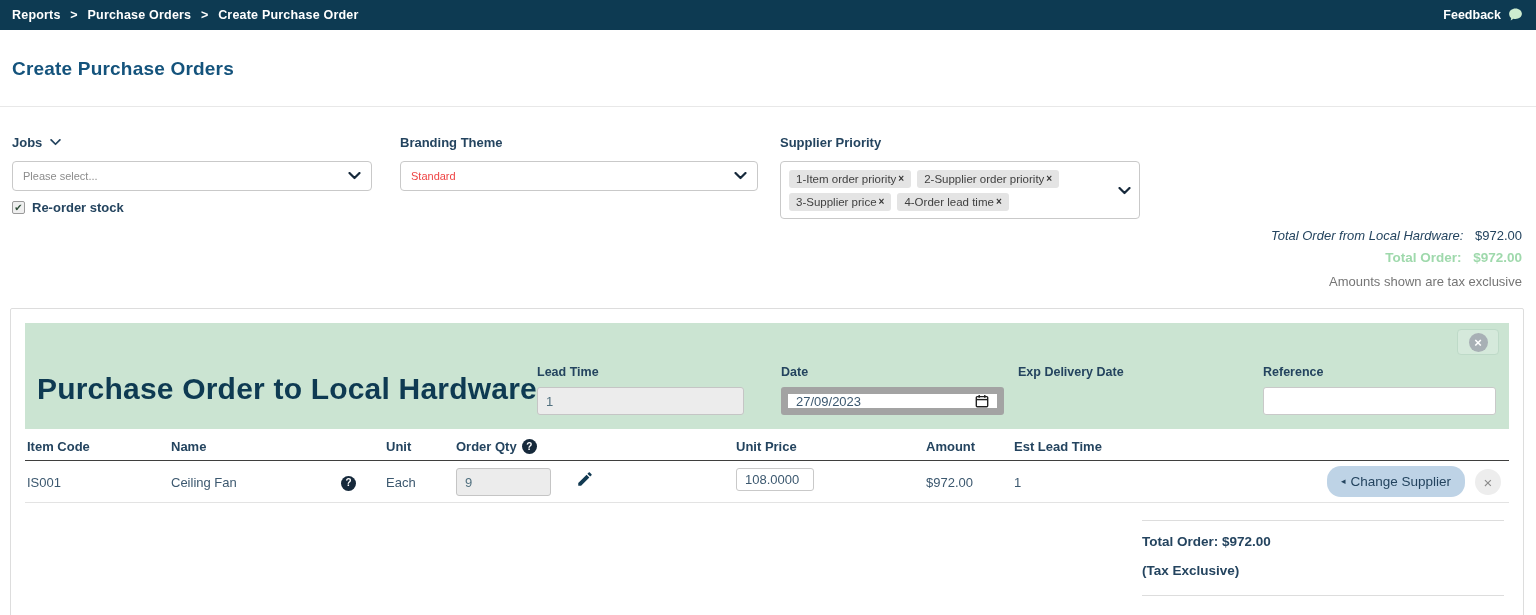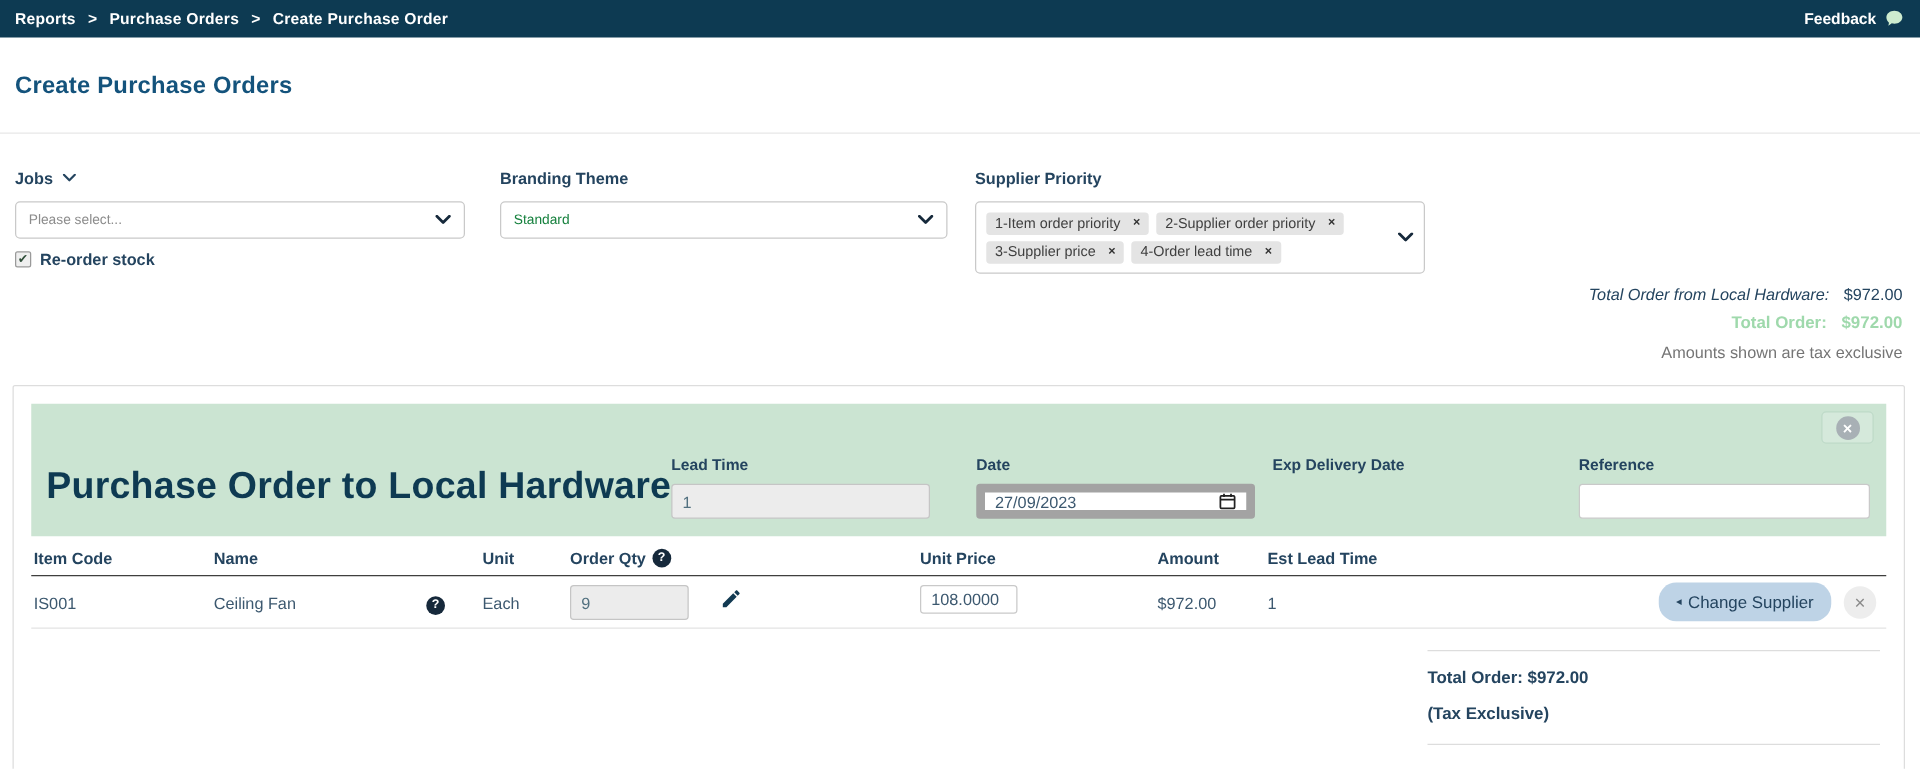--- a/index.html
+++ b/index.html
@@ -14,28 +14,28 @@
   
   .page-title { color:#14537c; font-size:19px; font-weight:bold; padding:28px 12px 0; letter-spacing:.2px; }
   .title-divider { border:none; border-top:1px solid #e8e8e8; margin-top:26px; }
 
   
   .filters { position:relative; height:201px; }
   .f-label { position:absolute; font-size:13px; font-weight:bold; color:#24445f; display:flex; align-items:center; gap:8px; }
   .selectbox { position:absolute; height:30px; border:1px solid #c9c9c9; border-radius:4px; background:#fff; display:flex; align-items:center; padding:0 10px; font-size:11px; cursor:pointer; }
   .selectbox .chev { margin-left:auto; display:flex; }
   .placeholder { color:#8c8c8c; }
-  .sel-value { color:#15803d; }
+  .sel-value { color:#ef4444; }
   .checkrow { position:absolute; left:12px; top:93px; display:flex; align-items:center; gap:7px; cursor:pointer; }
   .checkbox { width:13px; height:13px; border:1px solid #9a9a9a; border-radius:2px; background:#efefef; display:flex; align-items:center; justify-content:center; font-size:10px; color:#2e4d38; font-weight:bold; line-height:1; }
   .checkrow .lbl { font-size:13px; font-weight:bold; color:#24445f; }
 
   .multiselect { position:absolute; left:780px; top:54px; width:360px; height:58px; border:1px solid #c9c9c9; border-radius:4px; background:#fff; display:flex; align-items:center; padding:5px 8px; cursor:pointer; }
   .tags { display:flex; flex-wrap:wrap; gap:5px 6px; width:308px; }
-  .tag { background:#e4e4e4; border-radius:3px; padding:3px 7px; font-size:11.5px; color:#3f3f3f; display:flex; align-items:center; gap:10px; white-space:nowrap; }
+  .tag { background:#e4e4e4; border-radius:3px; padding:3px 7px; font-size:11.5px; color:#3f3f3f; display:flex; align-items:center; gap:2px; white-space:nowrap; }
   .tag .tag-x { font-size:10px; font-weight:bold; color:#333; cursor:pointer; }
   .multiselect .chev { margin-left:auto; }
 
   
   .sum-line { position:absolute; right:14px; white-space:nowrap; }
   .sum1 { top:121px; font-size:13px; color:#24445f; }
   .sum1 .it { font-style:italic; margin-right:8px; }
   .sum1 .vv { font-weight:bold; font-weight:normal; }
   .sum2 { top:143px; font-size:13.5px; font-weight:bold; color:#9fd9ac; }
   .sum2 .vv { margin-left:8px; }

